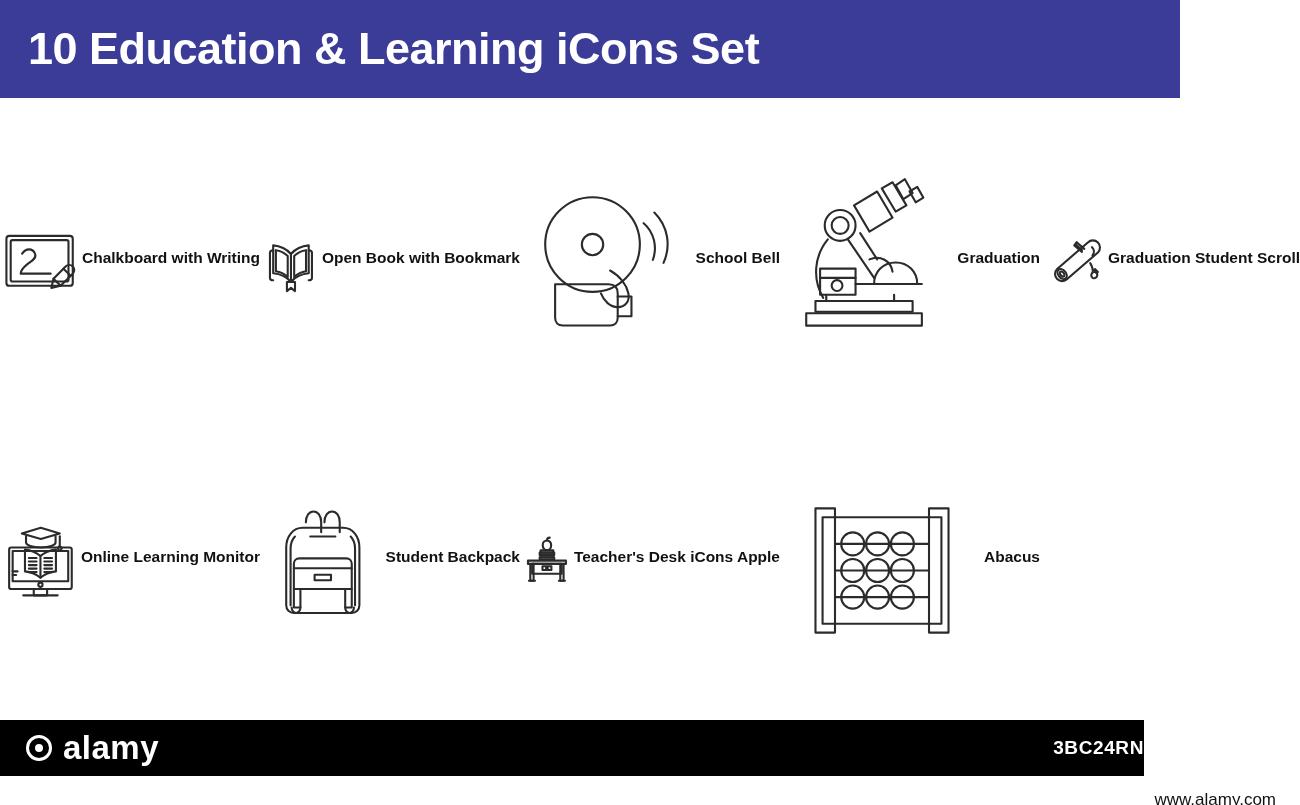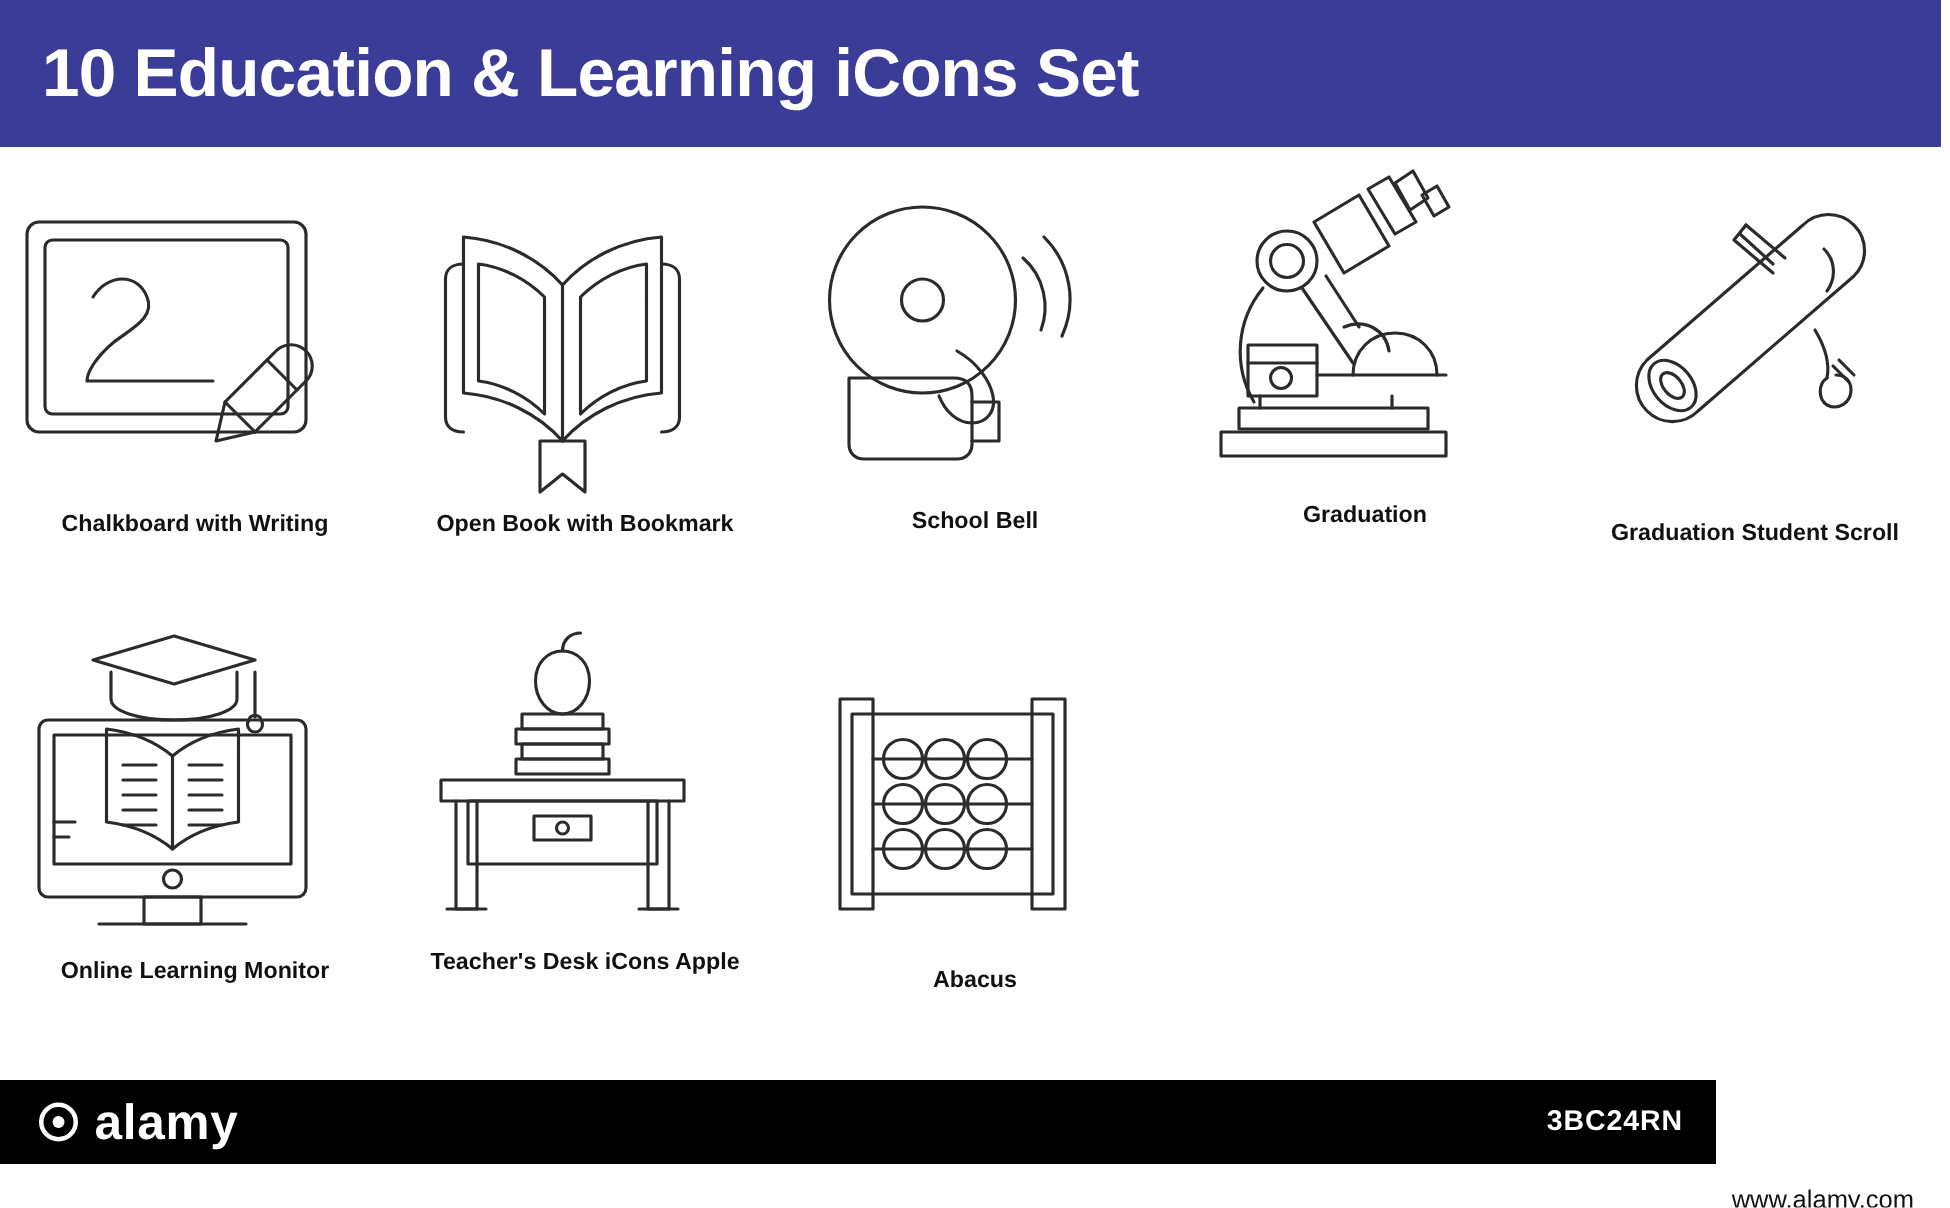--- a/index.html
+++ b/index.html
@@ -15,21 +15,21 @@
   #page {
     width: 1300px;
     height: 805px;
     position: relative;
     background: #ffffff;
   }
   
   #header {
     position: absolute;
     left: 0; top: 0;
-    width: 1294px;
+    width: 1180px;
     height: 98px;
     background: #3b3b98;
     display: flex;
     align-items: center;
   }
   #header-title {
     color: #ffffff;
     font-size: 45px;
     font-weight: bold;
     letter-spacing: -0.5px;
@@ -51,21 +51,22 @@
     height: 311px;
     display: flex;
   }
   .row.r1 { top: 0; }
   .row.r2 { top: 300px; }
   .cell {
     width: 260px;
     height: 311px;
     position: relative;
     display: flex;
-    flex-direction: column;
+    flex-direction: row;
+    align-items: center;
     justify-content: flex-start;
   }
   .icon-box {
     width: 230px;
     height: 215px;
     display: flex;
     align-items: center;
     justify-content: center;
     margin-top: 22px;
   }
@@ -146,21 +147,20 @@
     color: #ffffff;
     font-size: 33px;
     font-weight: bold;
     letter-spacing: 0.5px;
   }
   #image-id {
     color: #ffffff;
     font-size: 19px;
     font-weight: bold;
     letter-spacing: 0.6px;
-    padding-right: 22px;
   }
   #footer-url {
     position: absolute;
     left: 0;
     top: 56px;
     width: 1300px;
     height: 47px;
     display: flex;
     align-items: center;
     justify-content: flex-end;
@@ -293,20 +293,40 @@
             <path d="M126 92h22M126 102h22M126 112h22M126 122h22M126 132h22"></path>
             <path d="M96 180h38v18H96z"></path>
             <path d="M66 198h98"></path>
             <path d="M36 130h14M36 140h10"></path>
           </svg>
         </div>
         <div class="caption">Online Learning Monitor</div>
       </div>
 
 
+      <div class="cell c3">
+        <div class="icon-box">
+          <svg viewBox="0 0 230 215" aria-hidden="true">
+            <path d="M84 34c0-12 6-20 14-20s14 8 14 20v18"></path>
+            <path d="M118 34c0-12 6-20 14-20s14 8 14 20v18"></path>
+            <path d="M78 44h74c18 0 30 16 30 36v106c0 8-6 14-14 14H62c-8 0-14-6-14-14V80c0-20 12-36 30-36z"></path>
+            <path d="M64 60c-6 6-8 14-8 22v104"></path>
+            <path d="M166 60c6 6 8 14 8 22v104"></path>
+            <path d="M72 100h86c6 0 10 4 10 10v46H62v-46c0-6 4-10 10-10z"></path>
+            <path d="M62 118h106"></path>
+            <path d="M100 130h30v10h-30z"></path>
+            <path d="M74 156v34h-12v-34"></path>
+            <path d="M156 156v34h12v-34"></path>
+            <path d="M74 190c0 6-4 10-8 10s-8-4-8-10"></path>
+            <path d="M156 190c0 6 4 10 8 10s8-4 8-10"></path>
+            <path d="M92 60h46"></path>
+          </svg>
+        </div>
+        <div class="caption">Student Backpack</div>
+      </div>
 
       <div class="cell c4">
         <div class="icon-box">
           <svg viewBox="0 0 230 215" aria-hidden="true">
             <path d="M115 22c-10 0-18 8-18 20s8 22 18 22 18-10 18-22-8-20-18-20z"></path>
             <path d="M115 22c0-8 6-12 12-12"></path>
             <path d="M88 64h54v10H88z"></path>
             <path d="M84 74h62v10H84z"></path>
             <path d="M88 84h54v10H88z"></path>
             <path d="M84 94h62v10H84z"></path>

